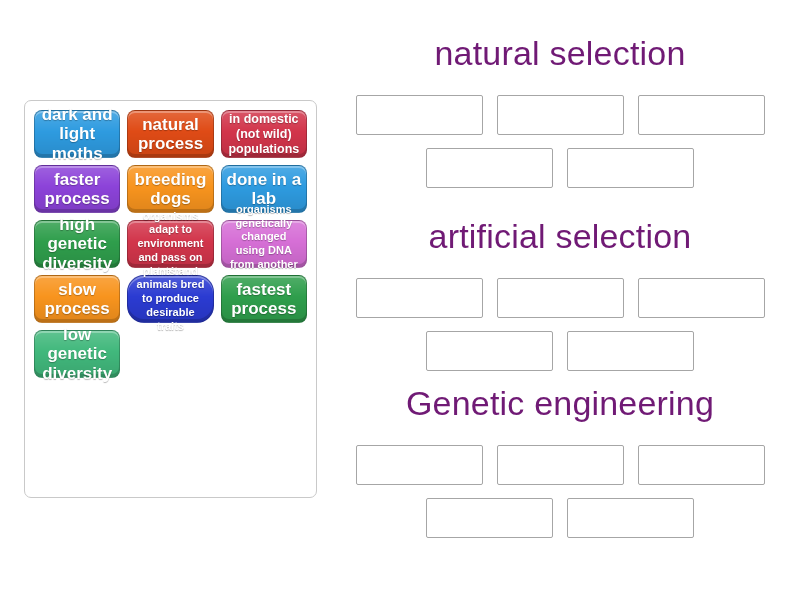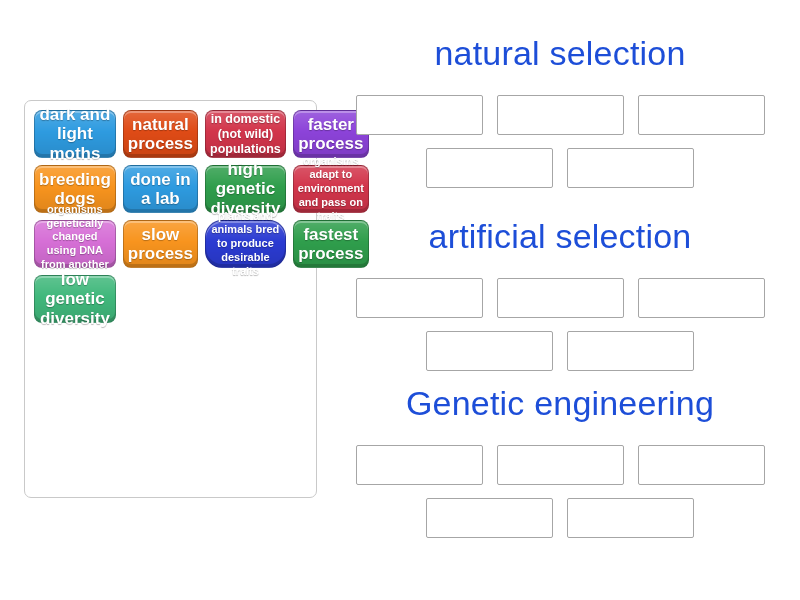--- a/index.html
+++ b/index.html
@@ -5,40 +5,40 @@
   html,body{margin:0;padding:0;background:#ffffff;}
   .stage{
     position:relative;width:800px;height:600px;overflow:hidden;
     font-family:"Liberation Sans", sans-serif;background:#ffffff;
   }
   
   .tray{
     position:absolute;left:24px;top:100px;width:293px;height:398px;
     box-sizing:border-box;background:#ffffff;border:1px solid #c9c9c9;
     border-radius:7px;padding:9px;
-    display:grid;grid-template-columns:1fr 1fr 1fr 1fr;grid-auto-rows:48px;gap:7px;
+    display:grid;grid-template-columns:1fr 1fr 1fr;grid-auto-rows:48px;gap:7px;
   }
   .tile{
     border-radius:8px;color:#ffffff;font-weight:bold;text-align:center;
     display:flex;align-items:center;justify-content:center;
     box-sizing:border-box;padding:2px 4px;cursor:grab;
     border:1px solid rgba(0,0,0,.22);
     box-shadow:inset 0 2px 0 rgba(255,255,255,.30), inset 0 -3px 0 rgba(0,0,0,.16);
     background-image:linear-gradient(180deg, rgba(255,255,255,.16) 0%, rgba(255,255,255,0) 45%, rgba(0,0,0,.10) 100%);
     text-shadow:0 1px 1px rgba(0,0,0,.28);
     line-height:1.12;
   }
   .tile.lg{font-size:17px;}
   .tile.md{font-size:12.5px;line-height:1.2;}
   .tile.sm{font-size:11px;line-height:1.25;}
   
   .group{position:absolute;left:350px;width:420px;}
   .g0{top:32px;} .g1{top:215px;} .g2{top:382px;}
   .group-title{
-    margin:0 0 20px 0;font-size:34px;font-weight:400;color:#1d4ed8;
+    margin:0 0 20px 0;font-size:34px;font-weight:400;color:#701a75;
     text-align:center;letter-spacing:0.2px;line-height:1.25;
   }
   .slot-row{display:flex;justify-content:center;gap:14px;margin-bottom:13px;}
   .slot{
     width:127px;height:40px;background:#ffffff;box-sizing:border-box;
     border:1px solid #a6a6a6;border-radius:2px;
   }
 </style>
 </head>
 <body>

